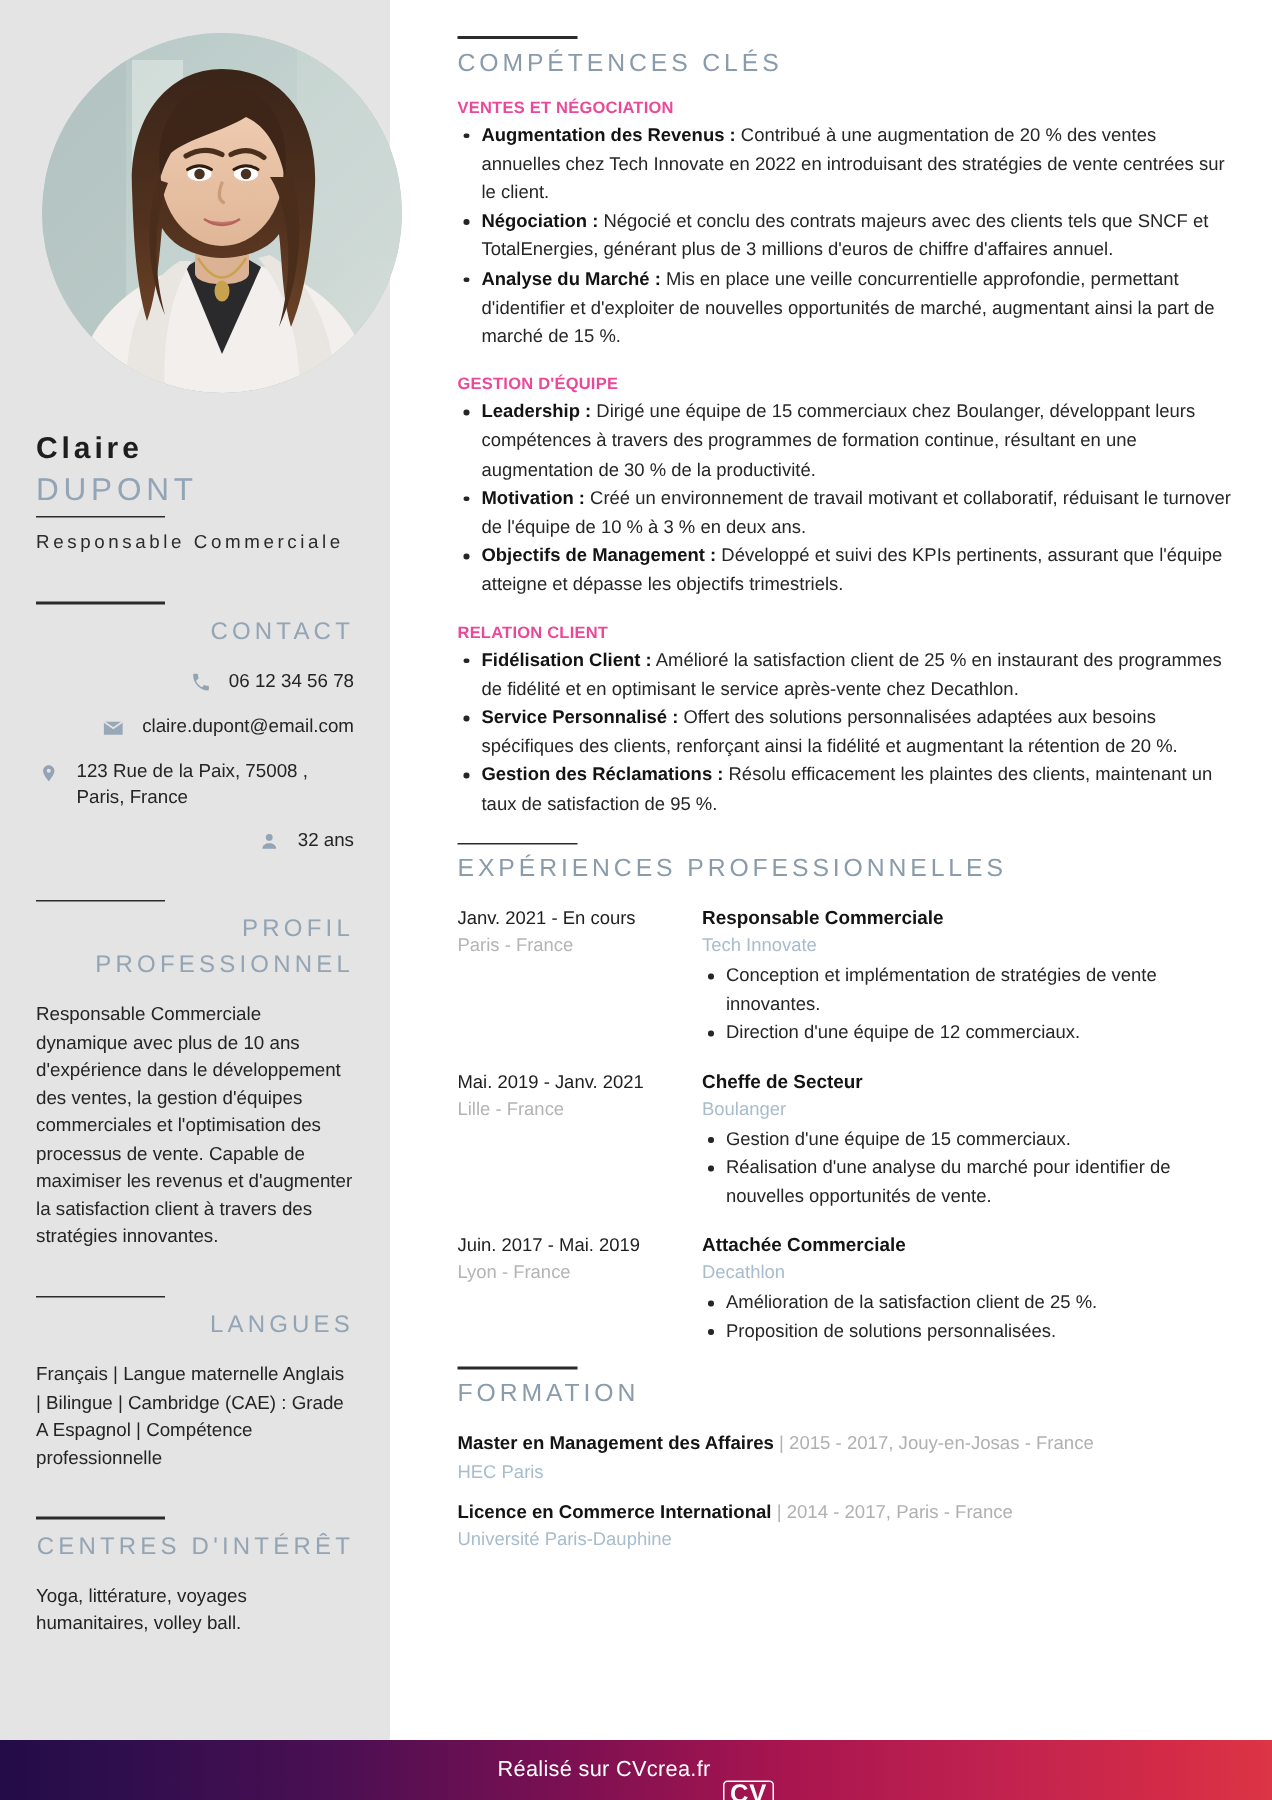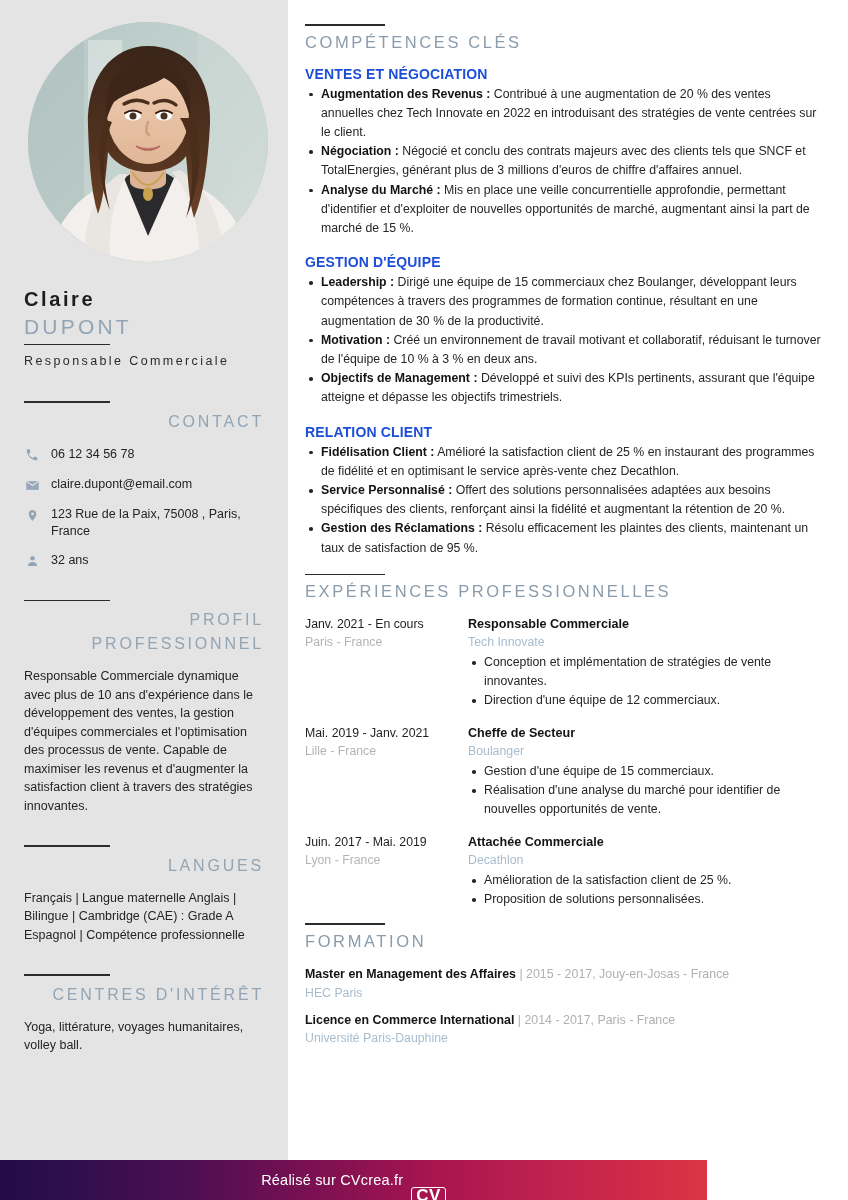--- a/index.html
+++ b/index.html
@@ -13,21 +13,21 @@
     position: relative;
     width: 848px; height: 1200px;
     overflow: hidden;
     background: #ffffff;
   }
 
   
   .sidebar {
     position: absolute;
     left: 0; top: 0;
-    width: 288px; height: 1160px;
+    width: 260px; height: 1160px;
     background: #e4e4e4;
     padding: 22px 24px 0 24px;
   }
   .photo-wrap {
     width: 240px; height: 240px;
     margin: 0 auto 0 4px;
     border-radius: 50%;
     overflow: hidden;
     position: relative;
     background: #b9c8c6;
@@ -74,20 +74,21 @@
     text-align: right;
   }
   .sb-block { margin-top: 30px; }
 
   .contact-list { margin-top: 12px; }
   .contact-row {
     display: flex;
     align-items: flex-start;
     gap: 11px;
     margin-bottom: 12px;
+    justify-content: flex-end;
   }
   .c-ico {
     width: 16px; min-width: 16px;
     height: 17px;
     display: flex; align-items: center; justify-content: center;
     color: #93a4b4;
     margin-top: 1px;
   }
   .c-ico svg { display: block; }
   .c-txt {
@@ -117,23 +118,23 @@
     margin-bottom: 7px;
   }
   .m-head {
     font-size: 16.5px;
     letter-spacing: 2.6px;
     color: #8a9bab;
     font-weight: 400;
     margin-bottom: 14px;
   }
   .sub-head {
-    font-size: 14px;
+    font-size: 11px;
     font-weight: 700;
-    color: #1d4ed8;
+    color: #ec4899;
     margin-bottom: 3px;
     letter-spacing: .15px;
   }
   ul.bul {
     list-style: none;
     margin: 0 0 0 0;
     padding: 0;
   }
   ul.bul > li {
     position: relative;
@@ -200,21 +201,21 @@
   .form-school {
     font-size: 12.3px;
     color: #a8bccd;
     line-height: 18px;
   }
 
   
   .footer {
     position: absolute;
     left: 0; bottom: 0;
-    width: 707px; height: 40px;
+    width: 848px; height: 40px;
     background: linear-gradient(90deg,#230c47 0%, #2d0e4d 8%, #4a0f52 26%, #7d1052 45%, #a9154f 62%, #c0224f 78%, #d32b47 92%, #dc3545 100%);
     display: flex;
     align-items: center;
     justify-content: center;
     gap: 8px;
   }
   .footer-txt {
     color: #ffffff;
     font-size: 14.5px;
     letter-spacing: .2px;

